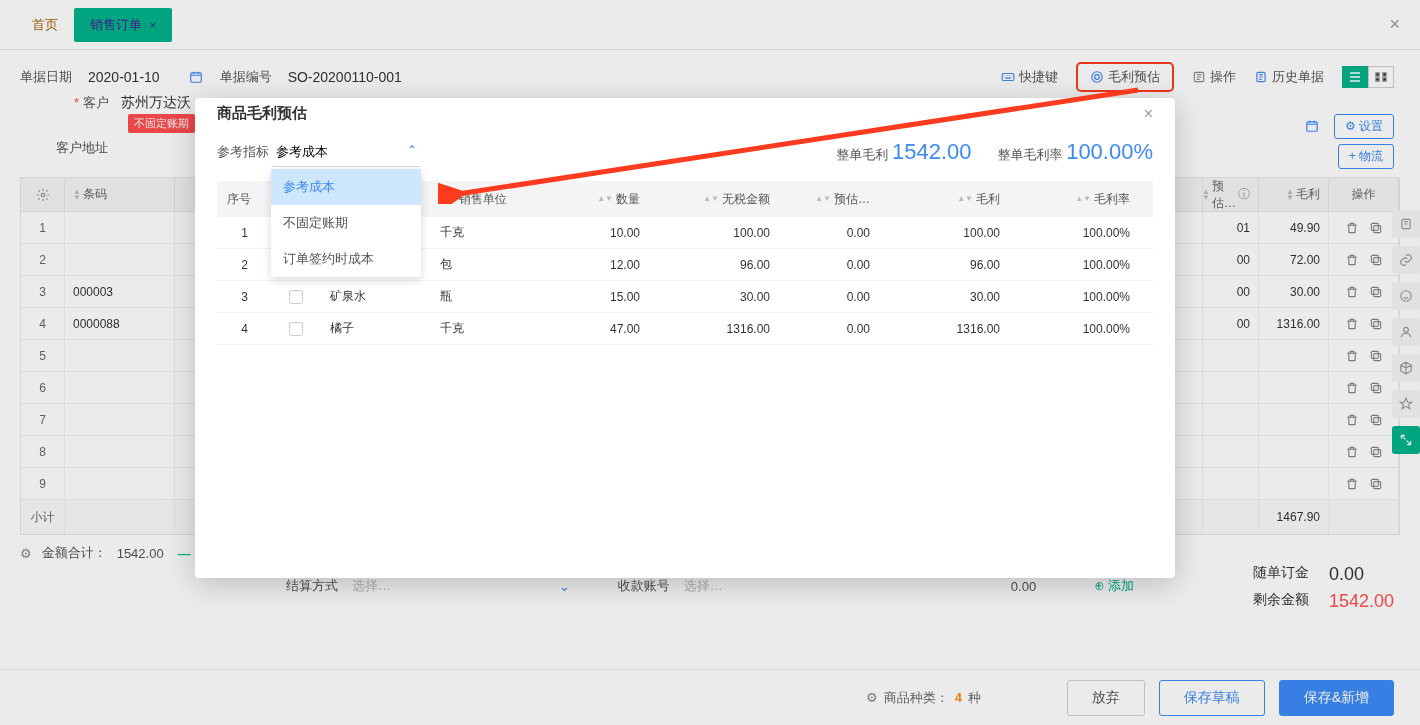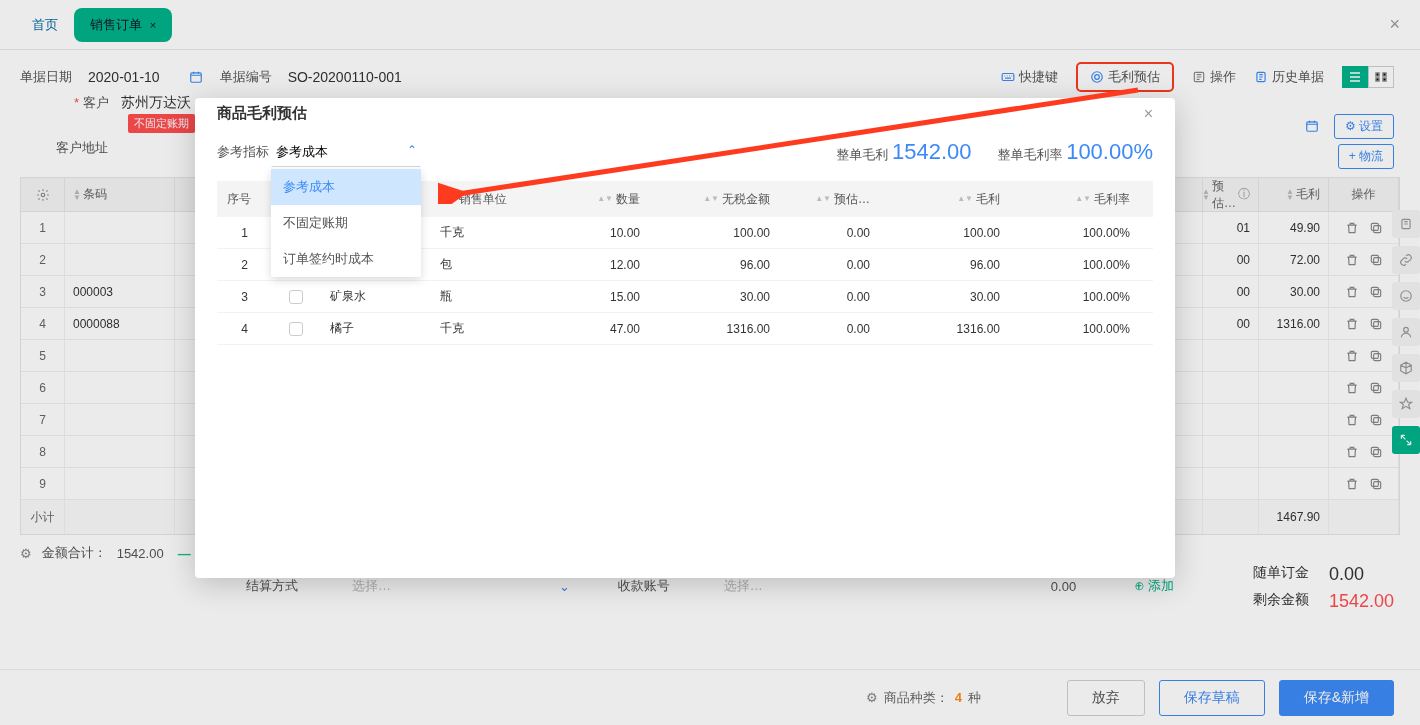--- a/index.html
+++ b/index.html
@@ -1,21 +1,21 @@
 <!DOCTYPE html>
 <html><head>
 <meta charset="utf-8">
 <style>
 * { margin: 0; padding: 0; box-sizing: border-box; }
 body { font-family: -apple-system, "PingFang SC", "Microsoft YaHei", sans-serif; font-size: 13px; color: #333; background: #fff; width: 1420px; height: 725px; overflow: hidden; position: relative; }
 
 
 .top-tabs { display: flex; align-items: center; height: 50px; padding: 0 16px; border-bottom: 1px solid #e8e8e8; position: relative; }
-.top-tab { padding: 8px 16px; color: #0369a1; cursor: pointer; }
-.top-tab.active { background: #00b38a; color: #0f172a; border-radius: 8px; }
+.top-tab { padding: 8px 16px; color: #a16207; cursor: pointer; }
+.top-tab.active { background: #00b38a; color: #4c1d95; border-radius: 2px; }
 .close-x { font-size: 11px; margin-left: 4px; }
 .top-close { position: absolute; right: 20px; font-size: 18px; color: #999; cursor: pointer; }
 
 
 .form-row { display: flex; align-items: center; padding: 18px 20px 8px; gap: 16px; position: relative; }
 .lbl { color: #555; font-size: 13px; white-space: nowrap; }
 .val { color: #333; font-size: 14px; margin-right: 12px; }
 .icon-cal { width: 16px; height: 16px; display: inline-flex; align-items: center; justify-content: center; color: #3d8af7; }
 .toolbar-right { position: absolute; right: 26px; display: flex; align-items: center; gap: 18px; }
 .tlink { color: #555; font-size: 13px; cursor: pointer; display: inline-flex; align-items: center; gap: 4px; }
@@ -51,21 +51,21 @@
 .gear-ic { color: #888; }
 .dash { color: #11c28a; font-weight: bold; margin: 0 4px; }
 .refresh-ic { display: inline-flex; width: 20px; height: 20px; background: #3d8af7; color: #fff; border-radius: 3px; align-items: center; justify-content: center; font-size: 11px; }
 .q-ic { color: #999; font-size: 12px; }
 .deposit-box { position: absolute; right: 26px; top: 564px; font-size: 14px; text-align: left; }
 .deposit-box .d-row { display: flex; gap: 20px; margin-bottom: 6px; }
 .deposit-box .d-val { font-size: 18px; font-weight: 500; }
 .deposit-box .d-val.red { color: #ff4d4f; }
 
 .settle-row { display: flex; align-items: center; padding: 6px 20px; gap: 14px; font-size: 13px; color: #555; justify-content: center; }
-.sel-placeholder { color: #bbb; margin-left: 40px; }
+.sel-placeholder { color: #bbb; }
 .chev-down { color: #3d8af7; }
 .add-link { color: #00b38a; cursor: pointer; }
 
 .footer-bar { position: absolute; bottom: 0; left: 0; right: 0; height: 56px; border-top: 1px solid #eee; display: flex; align-items: center; justify-content: flex-end; padding: 0 26px; gap: 14px; font-size: 13px; }
 .footer-left-text { margin-right: auto; margin-left: 0; display: flex; align-items: center; gap: 6px; color: #666; padding-left: 840px; }
 .footer-left-text .cnt { color: #ff8c1a; font-weight: 600; }
 .btn { padding: 8px 24px; border-radius: 3px; cursor: pointer; font-size: 14px; }
 .btn-default { border: 1px solid #d0d0d0; background: #fff; color: #555; }
 .btn-primary { background: #3d8af7; color: #fff; border: 1px solid #3d8af7; }
 

